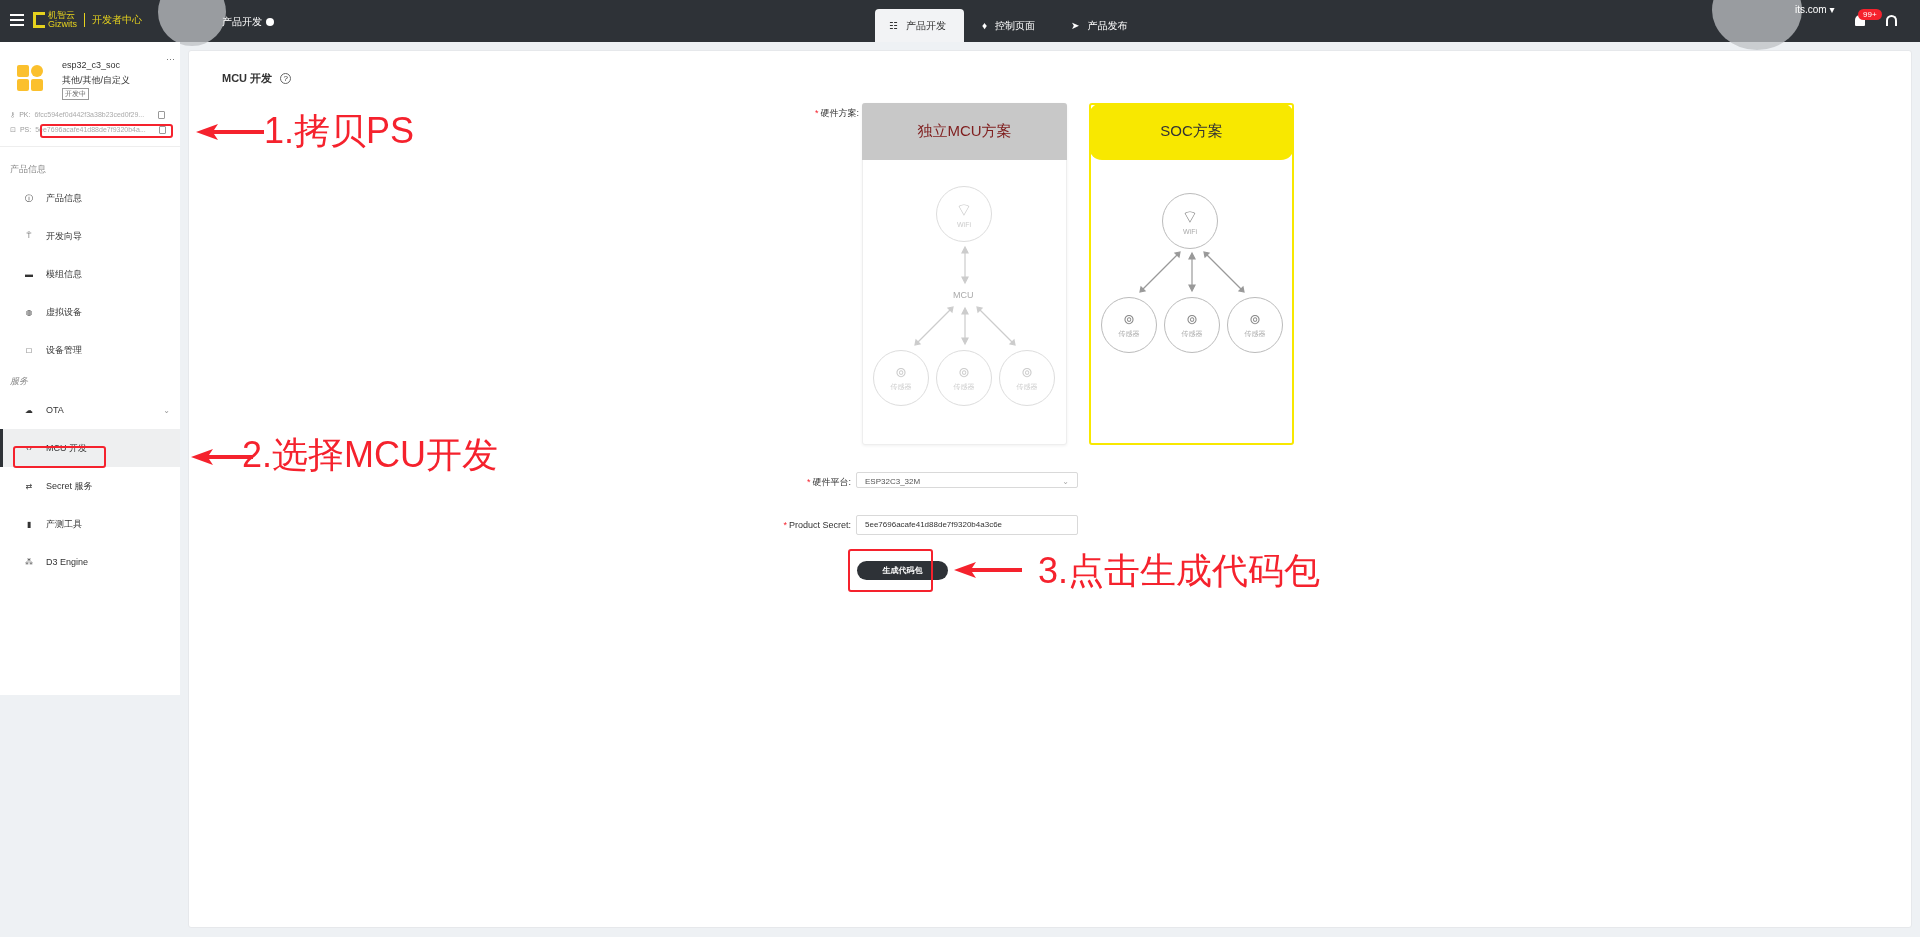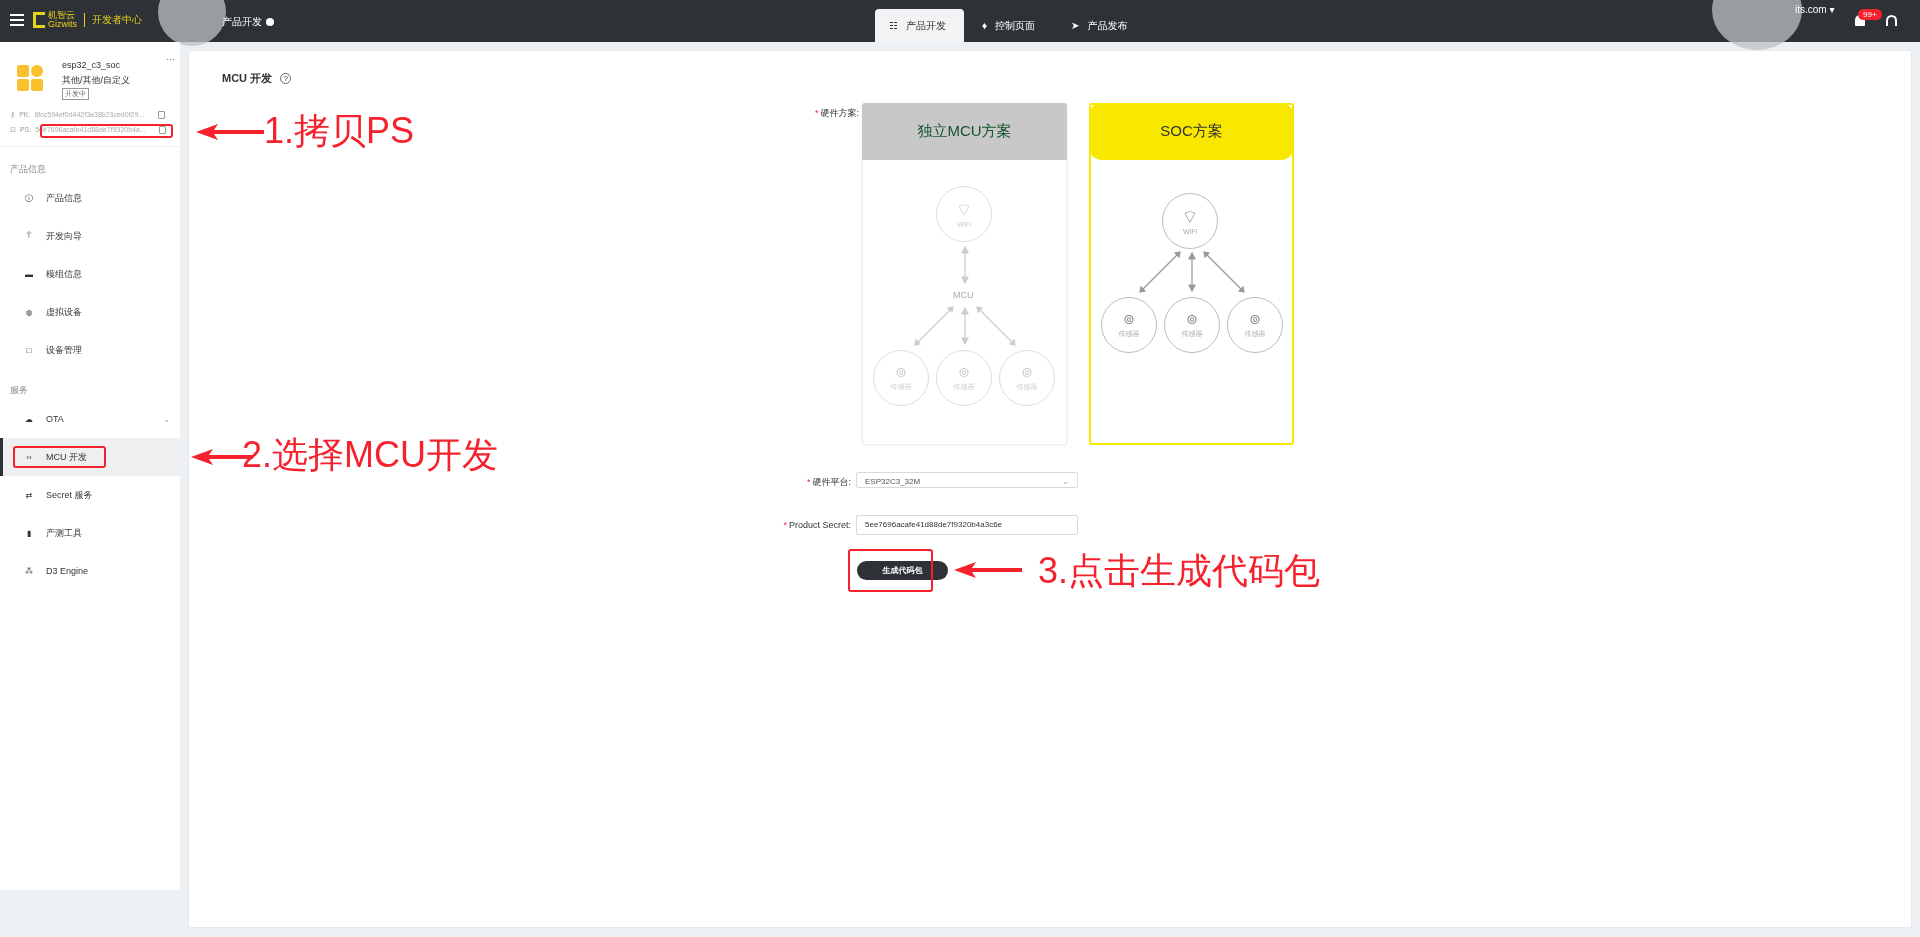--- a/index.html
+++ b/index.html
@@ -16,21 +16,21 @@
   .prod-dev-top { position: absolute; left: 222px; top: 15px; color: #fff; font-size: 10px; display: flex; align-items: center; gap: 4px; }
   .prod-dev-top .dot { width: 8px; height: 8px; border-radius: 50%; background: #fff; }
   .nav-tabs { position: absolute; left: 875px; top: 9px; display: flex; }
   .nav-tab { height: 33px; padding: 0 18px; display: flex; align-items: center; gap: 8px; font-size: 10px; color: #fff; }
   .nav-tab.active { background: #f2f3f5; color: #333; border-radius: 4px 4px 0 0; width: 89px; padding: 0 14px; }
   .user-area { position: absolute; left: 1795px; top: 4px; color: #fff; font-size: 10px; text-align: center; }
   .bell { position: absolute; left: 1855px; top: 15px; width: 10px; height: 11px; background: #fff; border-radius: 5px 5px 1px 1px; }
   .badge { position: absolute; left: 1858px; top: 9px; background: #f5222d; color: #fff; font-size: 8px; border-radius: 8px; padding: 1px 5px; }
   .headset { position: absolute; left: 1886px; top: 15px; width: 11px; height: 11px; border: 2px solid #fff; border-bottom: none; border-radius: 6px 6px 0 0; }
 
-  .sidebar { position: absolute; left: 0; top: 42px; width: 180px; height: 848px; background: #fff; }
+  .sidebar { position: absolute; left: 0; top: 42px; width: 180px; height: 653px; background: #fff; }
   .prod-card { position: relative; height: 105px; border-bottom: 1px solid #eee; }
   .prod-icon { position: absolute; left: 17px; top: 23px; width: 28px; height: 28px; }
   .prod-icon i { position: absolute; width: 12px; height: 12px; background: #fbc02d; border-radius: 2px; }
   .prod-name { position: absolute; left: 62px; top: 18px; font-size: 9px; color: #333; }
   .prod-cat { position: absolute; left: 62px; top: 32px; font-size: 9px; color: #333; }
   .prod-tag { position: absolute; left: 62px; top: 46px; font-size: 7px; color: #666; border: 1px solid #999; padding: 0 2px; }
   .more-dots { position: absolute; left: 166px; top: 12px; font-size: 9px; color: #666; }
   .key-row { position: absolute; left: 10px; font-size: 7px; color: #999; display: flex; gap: 4px; width: 165px; }
   .key-row .val { color: #aaa; white-space: nowrap; overflow: hidden; text-overflow: ellipsis; width: 120px; }
   .copy-icon { width: 7px; height: 8px; border: 1px solid #999; border-radius: 1px; }
@@ -42,21 +42,21 @@
 
   .panel { position: absolute; left: 188px; top: 50px; width: 1724px; height: 878px; background: #fff; border: 1px solid #e6e8eb; border-radius: 3px; }
   .page-title { position: absolute; left: 33px; top: 20px; font-size: 11px; font-weight: bold; color: #333; display: flex; align-items: center; gap: 8px; }
   .help-icon { width: 11px; height: 11px; border: 1px solid #666; border-radius: 50%; font-size: 8px; text-align: center; line-height: 9px; font-weight: normal; }
   .form-label { position: absolute; font-size: 9px; color: #333; text-align: right; }
   .form-label .req { color: #f5222d; margin-right: 2px; }
 
   .scheme { position: absolute; width: 205px; height: 342px; border-radius: 3px; background: #fff; }
   .scheme .head { height: 57px; display: flex; align-items: center; justify-content: center; font-size: 15px; border-radius: 3px 3px 0 0; }
   .scheme.mcu { left: 673px; top: 52px; border: 1px solid #eee; box-shadow: 0 1px 3px rgba(0,0,0,0.06); }
-  .scheme.mcu .head { background: #c8c8c8; color: #14532d; margin: -1px -1px 0 -1px; }
+  .scheme.mcu .head { background: #c8c8c8; color: #7f1d1d; margin: -1px -1px 0 -1px; }
   .scheme.soc { left: 900px; top: 52px; border: 2px solid #f8e800; }
   .scheme.soc .head { background: #f8e800; color: #333; margin: -2px -2px 0 -2px; border-radius: 13px; }
   .circle { position: absolute; width: 56px; height: 56px; border-radius: 50%; border: 1px solid #ccc; display: flex; flex-direction: column; align-items: center; justify-content: center; background: #fff; }
   .circle .lbl { font-size: 7px; color: #aaa; margin-top: 2px; }
   .mcu .circle { border-color: #ddd; }
   .mcu .circle .lbl { color: #ccc; }
   .mcu-label { position: absolute; left: 90px; top: 186px; font-size: 9px; color: #aaa; }
   svg.arrows { position: absolute; left: 0; top: 0; }
 
   .select { position: absolute; left: 667px; top: 421px; width: 222px; height: 16px; border: 1px solid #d9d9d9; border-radius: 2px; font-size: 8px; color: #555; padding-left: 8px; line-height: 17px; }
@@ -151,21 +151,21 @@
       <span>模组信息</span>
     </div>
   <div class="side-item">
       <span class="ic">◍</span>
       <span>虚拟设备</span>
     </div>
   <div class="side-item">
       <span class="ic">□</span>
       <span>设备管理</span>
     </div>
-  <div class="sec-title" style="margin-top:11px;">服务</div>
+  <div class="sec-title" style="margin-top:2px;font-style:italic;">服务</div>
   <div class="side-item">
       <span class="ic">☁</span>
       <span>OTA</span>
       <span class="chev">⌄</span>
     </div>
   <div class="side-item active">
       <span class="ic">‹›</span>
       <span>MCU 开发</span>
     </div>
   <div class="side-item">

